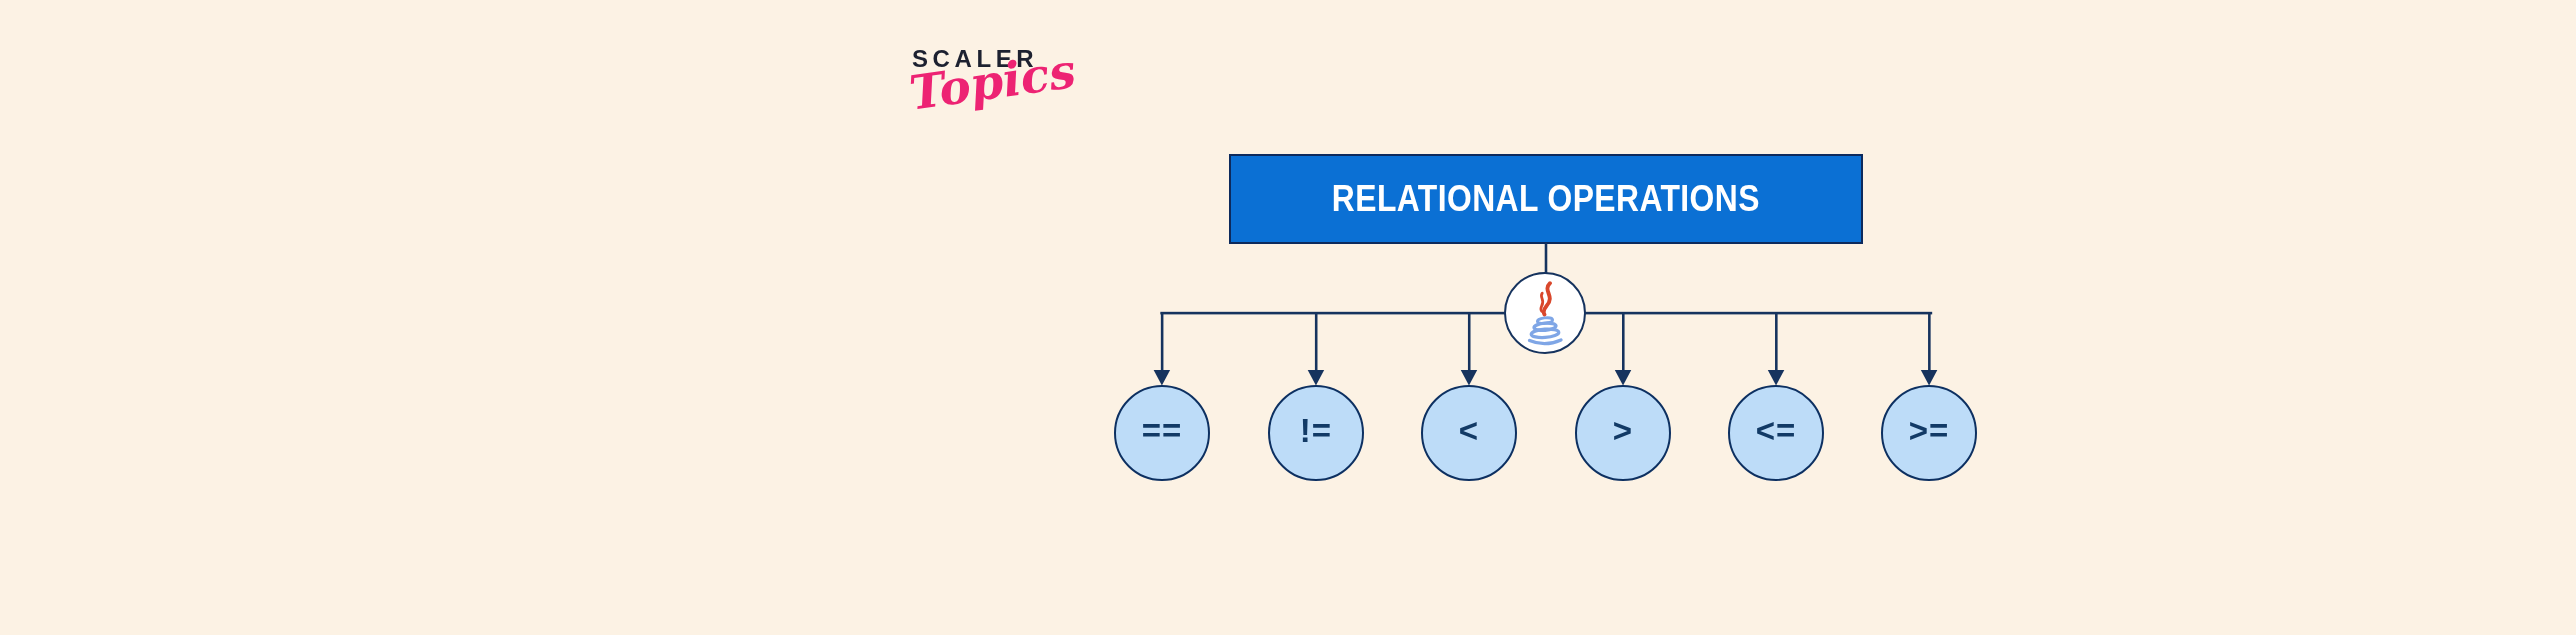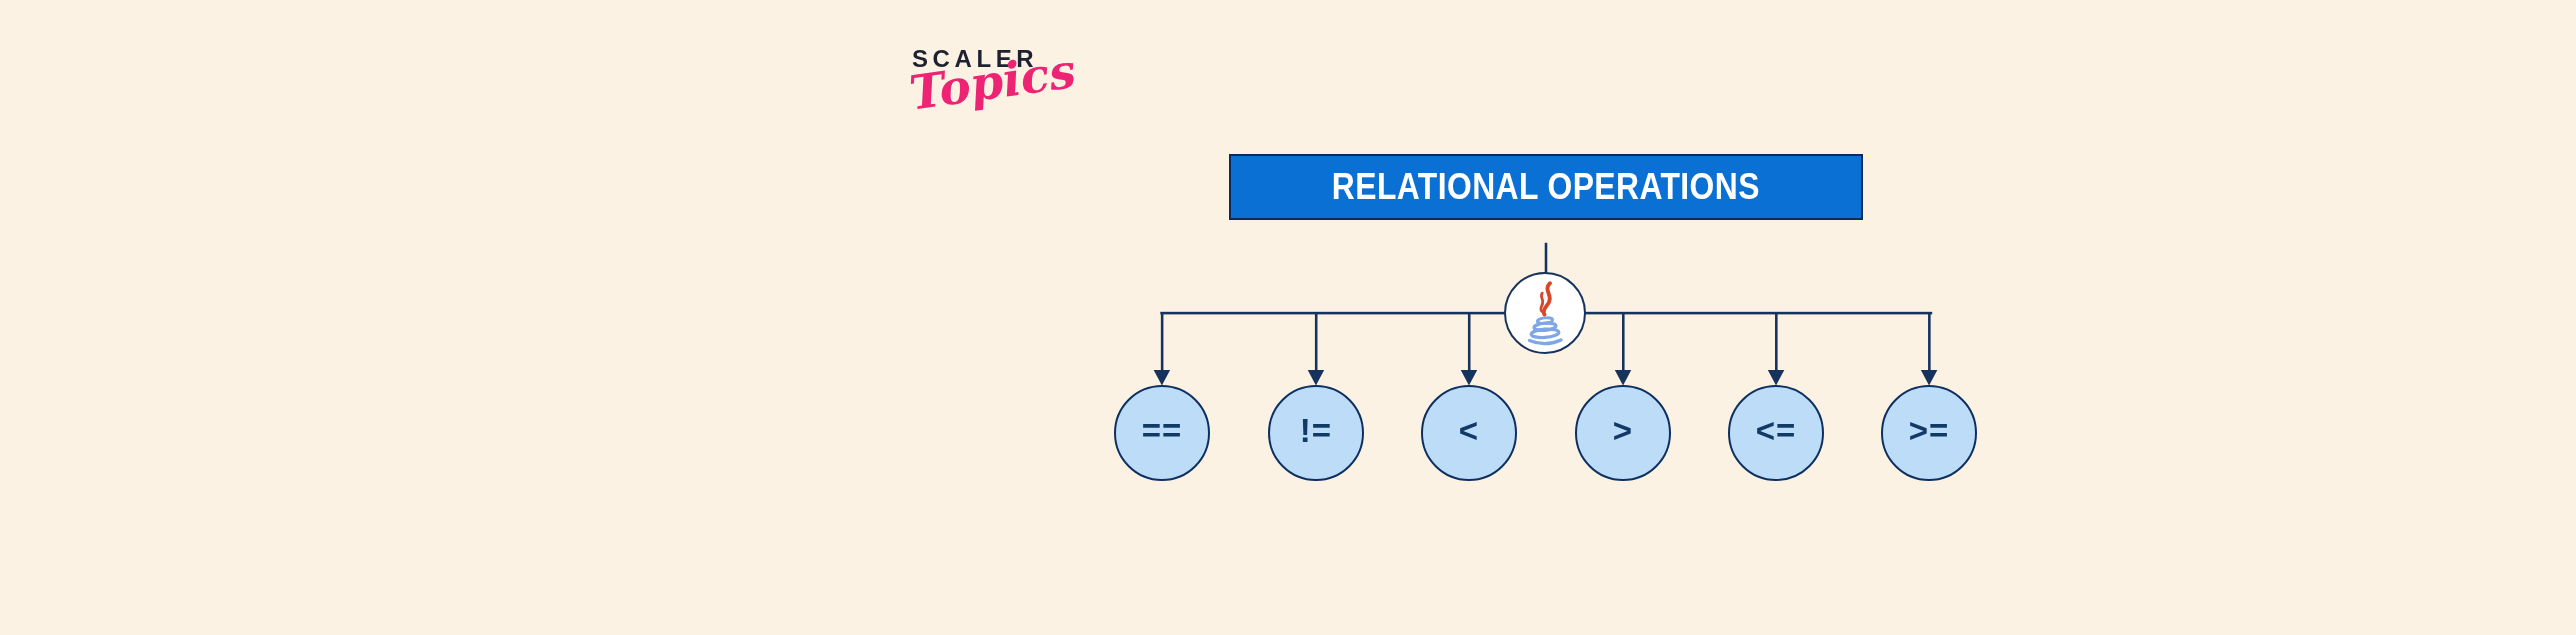--- a/index.html
+++ b/index.html
@@ -59,21 +59,21 @@
     transform: rotate(-8deg);
     transform-origin: left center;
   }
 
   
   .banner {
     position: absolute;
     left: 1229px;
     top: 154px;
     width: 634px;
-    height: 66px;
+    height: 90px;
     background: var(--color-banner_fill);
     border: 2.1px solid var(--color-banner_border);
     display: flex;
     align-items: center;
     justify-content: center;
   }
   .banner-label {
     color: var(--color-banner_text);
     font-size: 37px;
     font-weight: 700;

